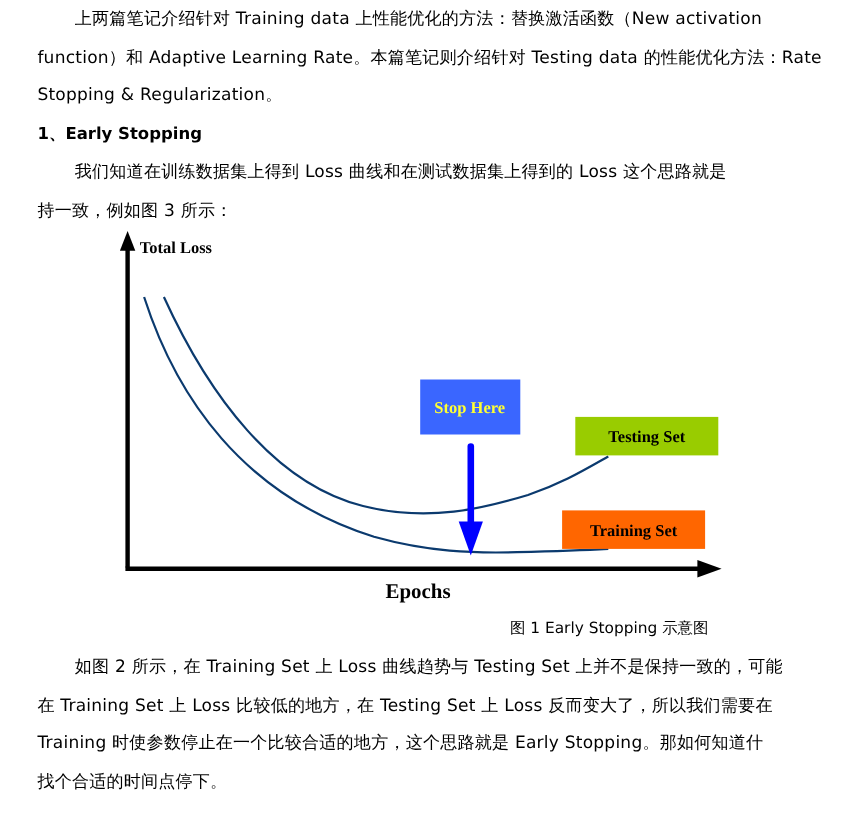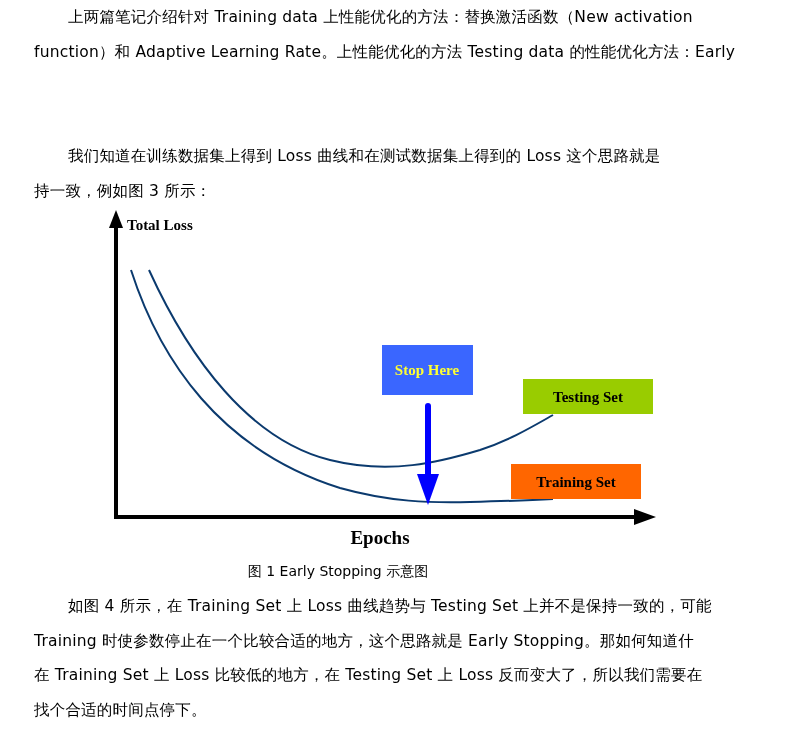--- a/index.html
+++ b/index.html
@@ -7,34 +7,36 @@
            font-family: "DejaVu Sans", "Liberation Sans", sans-serif; color: #000; }
     .page { position: absolute; left: 0; top: 0; width: 788px; height: 756px; }
     .para { position: absolute; left: 34px; width: 722px; font-size: 15.5px; line-height: 34.5px;
             letter-spacing: 0.2px; text-align: justify; }
     .para .line { display: block; white-space: nowrap; height: 34.5px; }
     .indent { padding-left: 34px; }
     .heading { position: absolute; left: 34px; top: 106px; font-size: 15px; font-weight: bold;
                line-height: 30px; }
     .figure { position: absolute; left: 0; top: 205px; width: 788px; height: 350px; }
     .figure svg { position: absolute; left: 0; top: 0; }
-    .caption { position: absolute; left: 16px; width: 644px; top: 560px; text-align: center;
+    .caption { position: absolute; left: 0; width: 644px; top: 560px; text-align: right;
                font-size: 14px; line-height: 22px; }
     .fig-label { font-family: "Liberation Serif", "DejaVu Serif", serif; font-weight: bold; }
   </style>
 </head>
 <body>
 
 <div class="page">
 
   <div class="para" style="top:0px;">
     <span class="line indent">上两篇笔记介绍针对 Training data 上性能优化的方法：替换激活函数（New activation</span>
-    <span class="line">function）和 Adaptive Learning Rate。上性能优化的方法 Testing data 的性能优化方法：Early</span>
+    <span class="line">function）和 Adaptive Learning Rate。本篇笔记则介绍针对 Testing data 的性能优化方法：Rate</span>
+    <span class="line">Stopping &amp; Regularization。</span>
   </div>
 
+  <div class="heading">1、Early Stopping</div>
 
   <div class="para" style="top:139px;">
     <span class="line indent">我们知道在训练数据集上得到 Loss 曲线和在测试数据集上得到的 Loss 这个思路就是</span>
     <span class="line">持一致，例如图 3 所示：</span>
   </div>
 
   <div class="figure">
     <svg width="788" height="350" viewBox="0 205 788 350">
 
       <line x1="116" y1="516" x2="116" y2="225" stroke="#000" stroke-width="4"></line>
@@ -60,19 +62,19 @@
       <text x="576" y="487" text-anchor="middle" font-size="15" fill="#000" class="fig-label">Training Set</text>
 
       <text x="127" y="230" font-size="15" fill="#000" class="fig-label">Total Loss</text>
       <text x="380" y="544" text-anchor="middle" font-size="19" fill="#000" class="fig-label">Epochs</text>
     </svg>
   </div>
 
   <div class="caption">图 1 Early Stopping 示意图</div>
 
   <div class="para" style="top:589px;">
-    <span class="line indent">如图 4 所示，在 Training Set 上 Loss 曲线趋势与 Testing Set 上并不是保持一致的，可能</span>
+    <span class="line indent">如图 2 所示，在 Training Set 上 Loss 曲线趋势与 Testing Set 上并不是保持一致的，可能</span>
+    <span class="line">在 Training Set 上 Loss 比较低的地方，在 Testing Set 上 Loss 反而变大了，所以我们需要在</span>
     <span class="line">Training 时使参数停止在一个比较合适的地方，这个思路就是 Early Stopping。那如何知道什</span>
-    <span class="line">在 Training Set 上 Loss 比较低的地方，在 Testing Set 上 Loss 反而变大了，所以我们需要在</span>
     <span class="line">找个合适的时间点停下。</span>
   </div>
 
 </div>
 
 </body></html>

